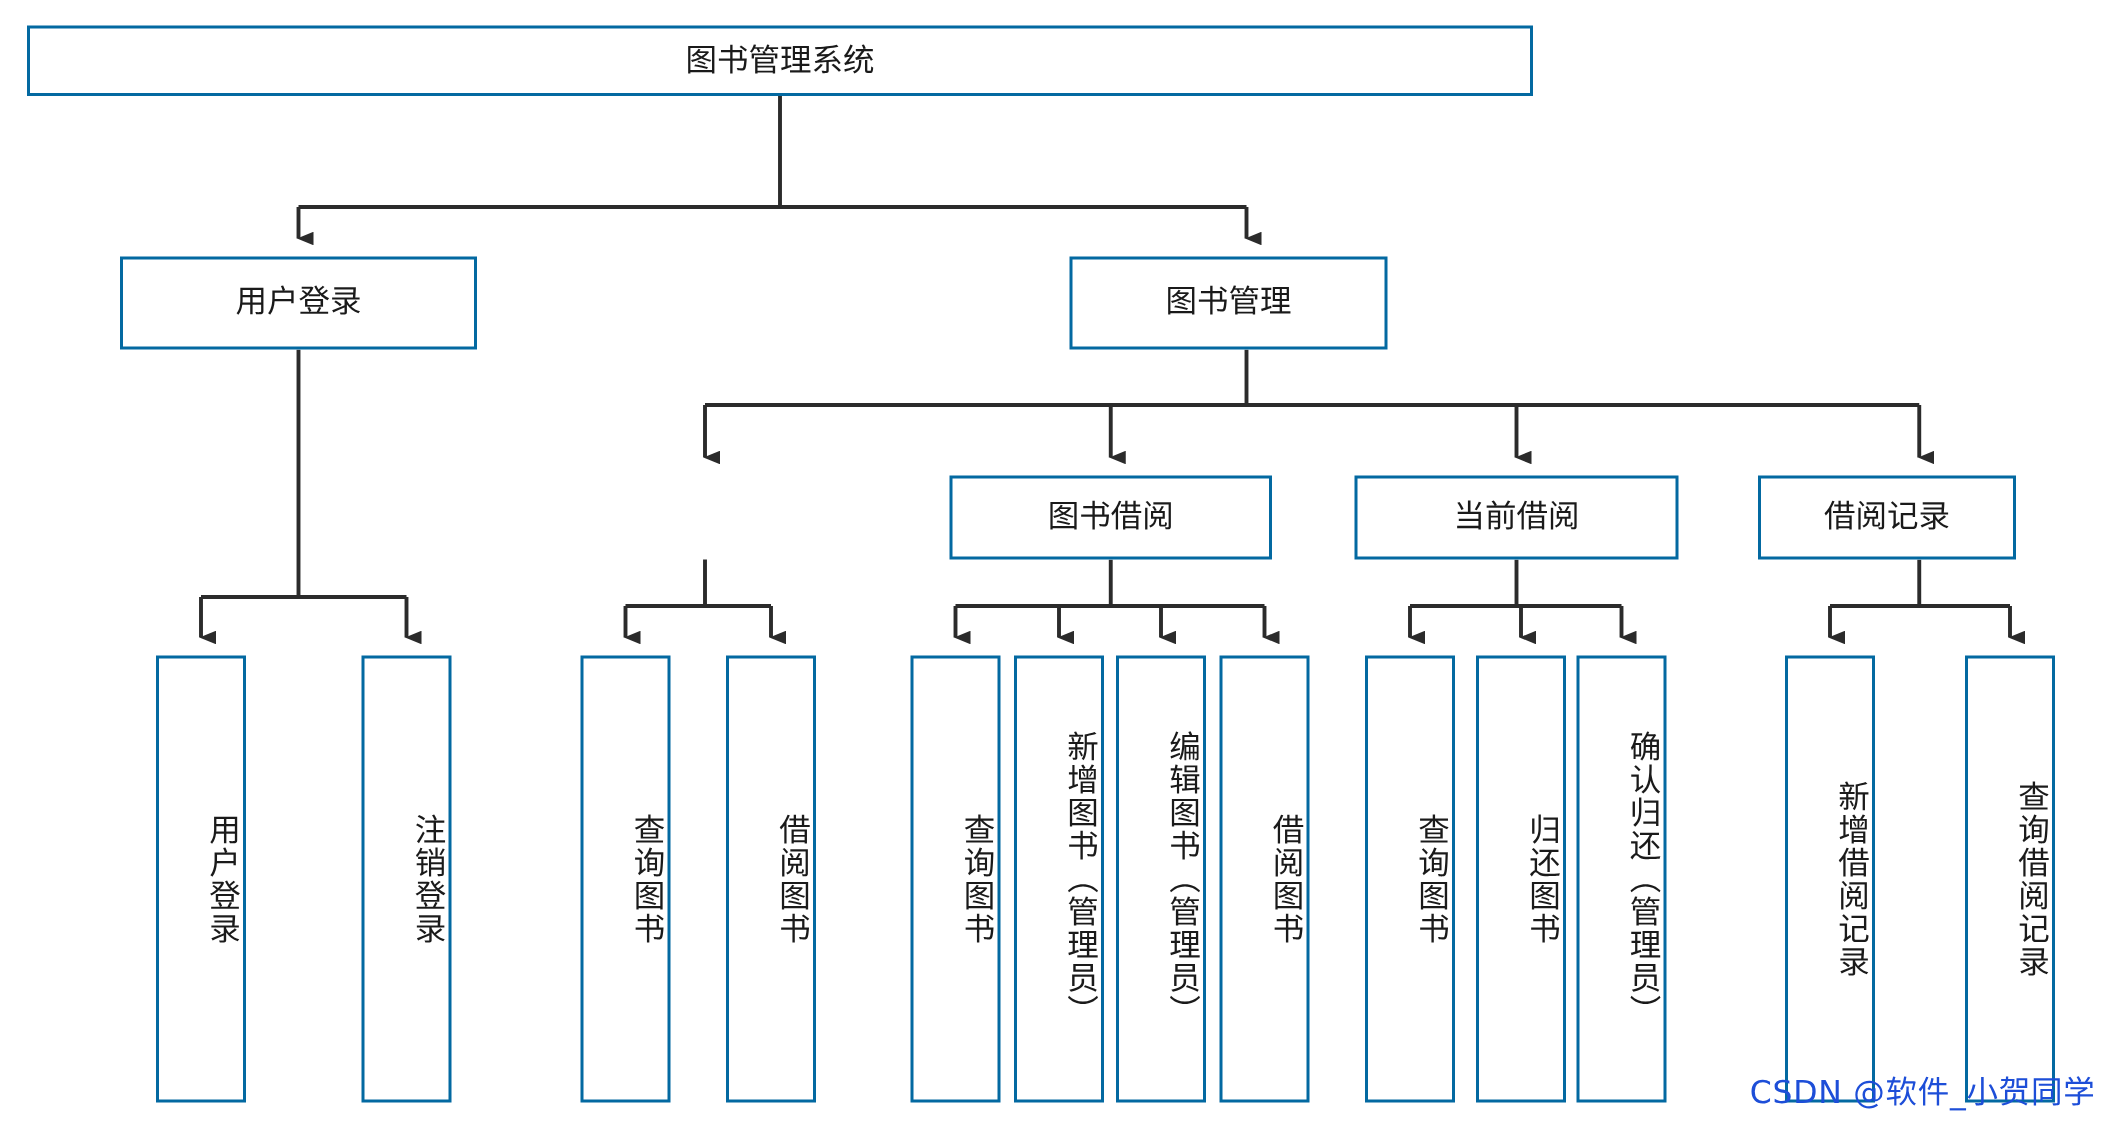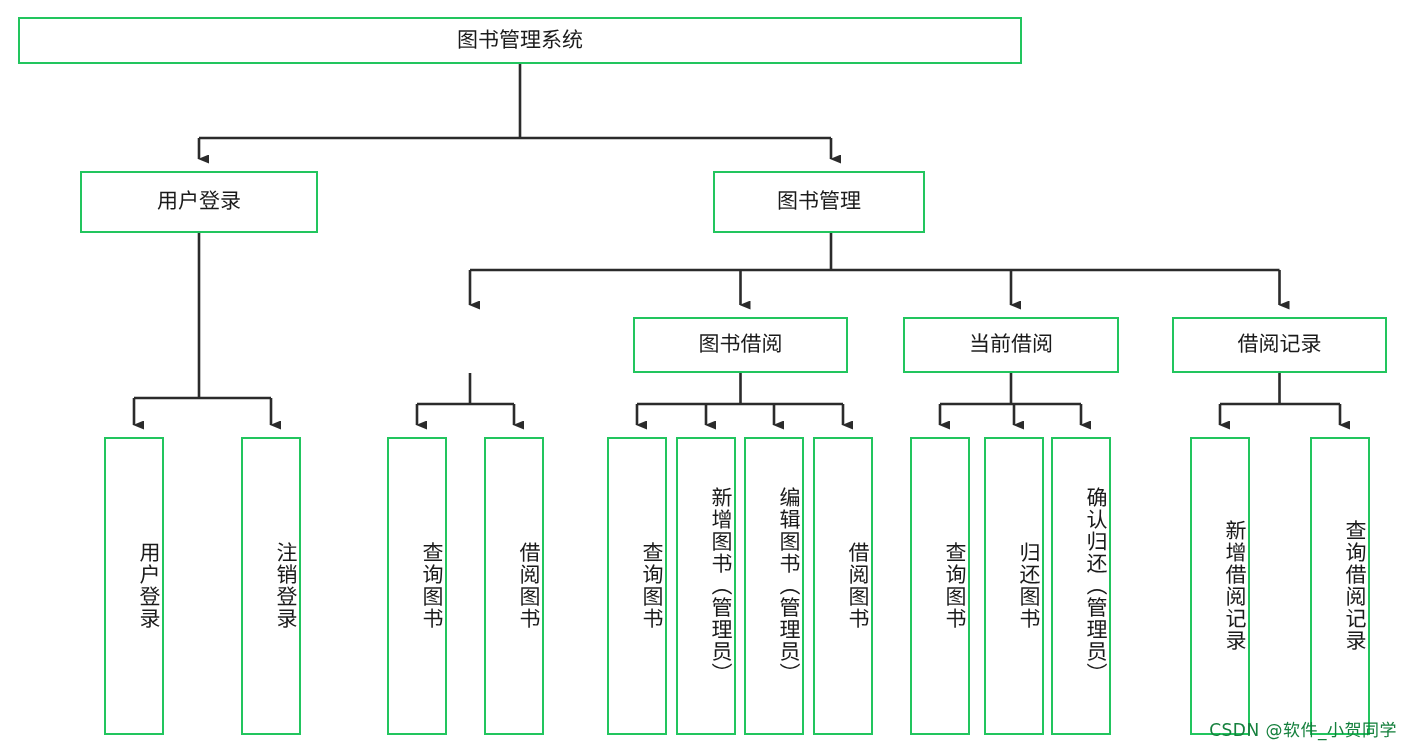--- a/index.html
+++ b/index.html
@@ -23,21 +23,21 @@
     left: 0;
     top: 0;
     width: 1405px;
     height: 747px;
     pointer-events: none;
   }
   .node {
     position: absolute;
     box-sizing: border-box;
     background: #ffffff;
-    border: 2px solid #22c55e;
+    border: 2px solid #0369a1;
     display: flex;
     align-items: center;
     justify-content: center;
     color: #1a1a1a;
     line-height: 1.22;
     text-align: right;
     z-index: 2;
   }
   .node.horiz {
     font-size: 21px;
@@ -59,22 +59,22 @@
     display: block;
     white-space: pre-line;
   }
   .node.vert .node-label {
     white-space: normal;
   }
   #watermark {
     position: absolute;
     right: 8px;
     bottom: 6px;
-    font-size: 17px;
-    color: #15803d;
+    font-size: 21px;
+    color: #1d4ed8;
     letter-spacing: 0.5px;
     z-index: 5;
     white-space: nowrap;
     user-select: none;
   }
 </style>
 </head>
 <body>
 
 <div id="canvas">
@@ -132,21 +132,21 @@
   <div class="node horiz" style="left: 713px; top: 171px; width: 212px; height: 62px;">
     <span class="node-label">图书管理</span>
   </div>
 
   <div class="node horiz" style="left: 903px; top: 317px; width: 216px; height: 56px;">
     <span class="node-label">当前借阅</span>
   </div>
   <div class="node horiz" style="left: 633px; top: 317px; width: 215px; height: 56px;">
     <span class="node-label">图书借阅</span>
   </div>
-  <div class="node horiz" style="left: 1172px; top: 317px; width: 215px; height: 56px;">
+  <div class="node horiz" style="left: 1172px; top: 317px; width: 172px; height: 56px;">
     <span class="node-label">借阅记录</span>
   </div>
 
   <div class="node vert" style="left: 104px; top: 437px; width: 60px; height: 298px;">
     <span class="node-label">用户登录</span>
   </div>
   <div class="node vert" style="left: 241px; top: 437px; width: 60px; height: 298px;">
     <span class="node-label">注销登录</span>
   </div>
 

